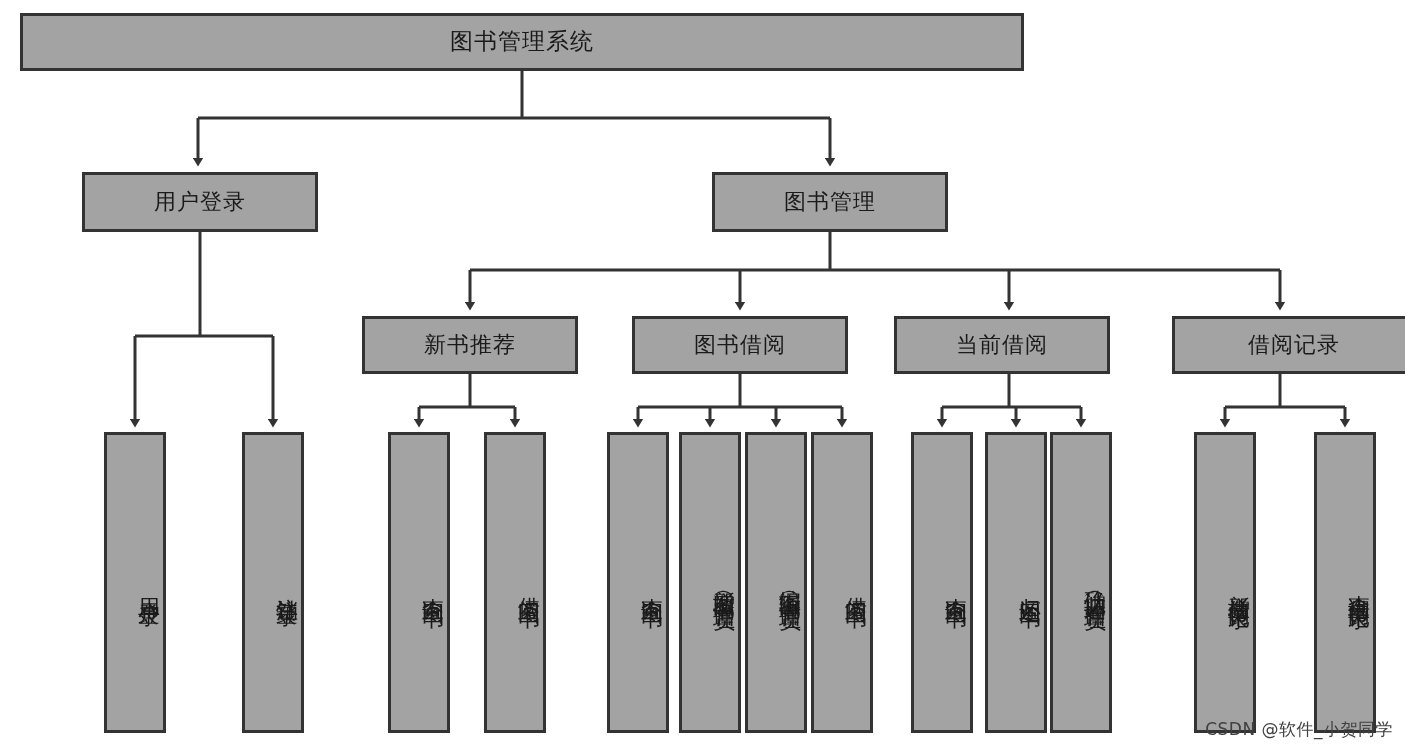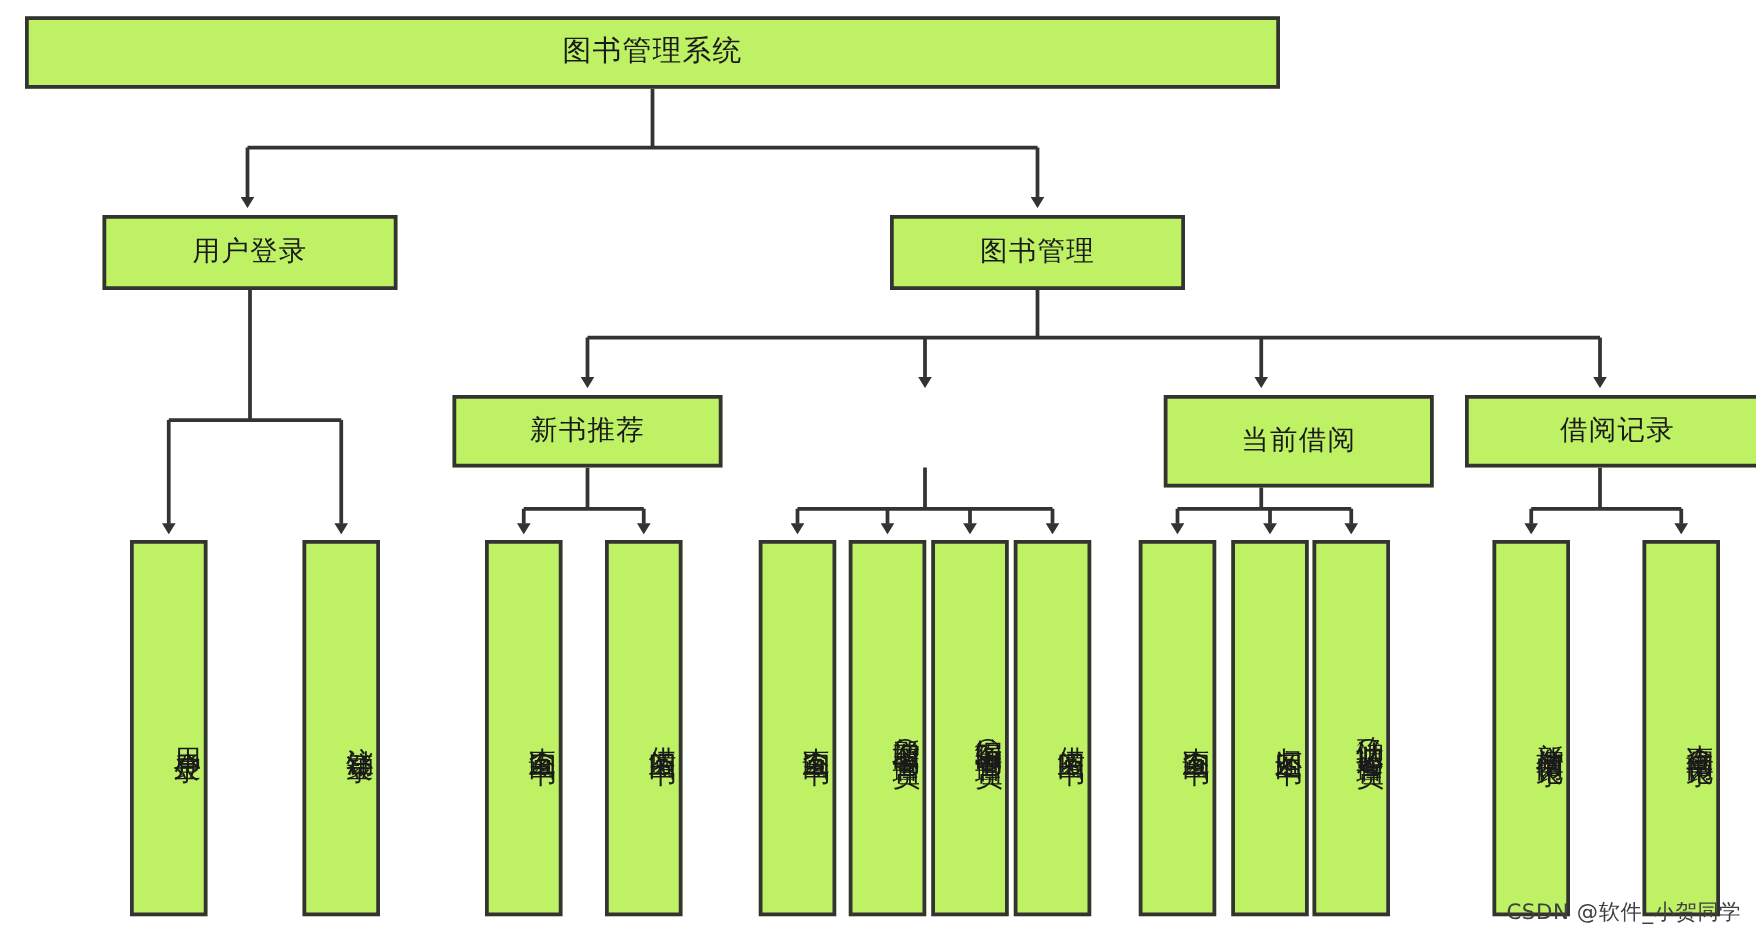--- a/index.html
+++ b/index.html
@@ -22,21 +22,21 @@
     position: absolute;
     left: 0;
     top: 0;
     width: 1405px;
     height: 747px;
     pointer-events: none;
   }
   .node {
     position: absolute;
     box-sizing: border-box;
-    background: #bef264;
+    background: #a3a3a3;
     border: 3px solid #333333;
     display: flex;
     align-items: center;
     justify-content: center;
     color: #1a1a1a;
     text-align: right;
   }
   .node-h {
     font-size: 22px;
     line-height: 1.2;
@@ -122,21 +122,22 @@
       <path d="M1345,407 L1345,419" marker-end="url(#arrow)"></path>
     </g>
   </svg>
 
   <div class="node node-h node-root" id="node-root" style="left: 20px; top: 13px; width: 1004px; height: 58px;">图书管理系统</div>
 
   <div class="node node-h" id="node-user-login" style="left: 82px; top: 172px; width: 236px; height: 60px;">用户登录</div>
   <div class="node node-h" id="node-new-book-recommend" style="left: 362px; top: 316px; width: 216px; height: 58px;">新书推荐</div>
 
   <div class="node node-h" id="node-book-manage" style="left: 712px; top: 172px; width: 236px; height: 60px;">图书管理</div>
-  <div class="node node-h" id="node-current-borrow" style="left: 931px; top: 316px; width: 216px; height: 74px;">当前借阅</div>
+  <div class="node node-h" id="node-book-borrow" style="left: 632px; top: 316px; width: 216px; height: 58px;">图书借阅</div>
+  <div class="node node-h" id="node-current-borrow" style="left: 894px; top: 316px; width: 216px; height: 58px;">当前借阅</div>
   <div class="node node-h" id="node-borrow-record" style="left: 1172px; top: 316px; width: 244px; height: 58px;">借阅记录</div>
 
   <div class="node node-v" style="left: 104px; top: 432px; width: 62px; height: 301px;">用户登录</div>
   <div class="node node-v" style="left: 242px; top: 432px; width: 62px; height: 301px;">注销登录</div>
   <div class="node node-v" style="left: 388px; top: 432px; width: 62px; height: 301px;">查询图书</div>
   <div class="node node-v" style="left: 484px; top: 432px; width: 62px; height: 301px;">借阅图书</div>
   <div class="node node-v" style="left: 607px; top: 432px; width: 62px; height: 301px;">查询图书</div>
   <div class="node node-v long" style="left: 679px; top: 432px; width: 62px; height: 301px;">新增图书（管理员）</div>
   <div class="node node-v long" style="left: 745px; top: 432px; width: 62px; height: 301px;">编辑图书（管理员）</div>
   <div class="node node-v" style="left: 811px; top: 432px; width: 62px; height: 301px;">借阅图书</div>

